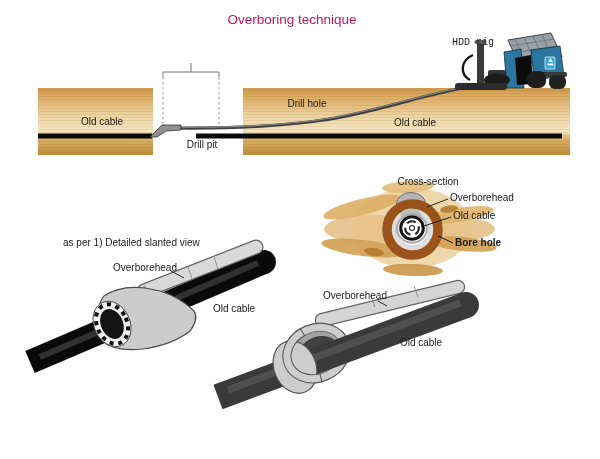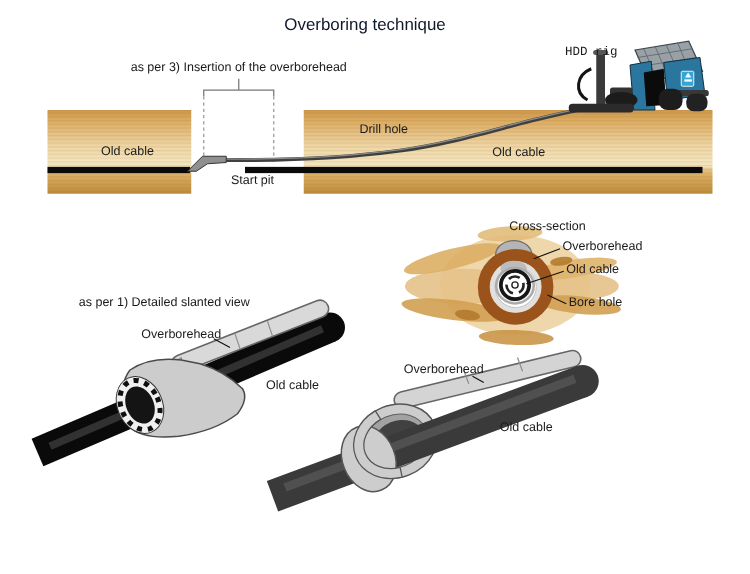--- a/index.html
+++ b/index.html
@@ -1,21 +1,21 @@
 <!DOCTYPE html>
 <html style="--cable-black: #0a0a0a; --overborehead-gray: #cccccc; --bore-hole-brown: #9a541b; --rig-blue: #2a769f; --ground-light: #f4e5bf; --ground-dark: #bd8c3c; --soil-smudge: #dcae63;"><head>
 <meta charset="utf-8">
 <style>
   html,body{margin:0;padding:0;background:#ffffff;}
   .stage{position:relative;width:600px;height:459px;background:#fff;overflow:hidden;
          font-family:"Liberation Sans", sans-serif;}
   svg{position:absolute;left:0;top:0;}
   .lbl{position:absolute;font-size:10px;line-height:1.05;color:#1a1a1a;white-space:nowrap;z-index:5;}
   .ctr{transform:translateX(-50%);}
-  .title{font-size:13.5px;color:#0f172a;}
+  .title{font-size:13.5px;color:#be185d;}
   
   .c-cable{fill:var(--cable-black,#0a0a0a);}
   .s-cable{stroke:var(--cable-black,#0a0a0a);}
   .c-gray{fill:var(--overborehead-gray,#cccccc);}
   .c-brown{stroke:var(--bore-hole-brown,#9a541b);}
   .c-blue{fill:var(--rig-blue,#2a769f);}
 </style>
 </head>
 <body>
 
@@ -151,31 +151,30 @@
     <circle cx="466" cy="305" r="13" fill="#3a3a3a"></circle>
     <line x1="228" y1="390" x2="460" y2="303" stroke="#5a5a5a" stroke-width="7" opacity="0.7"></line>
     <ellipse cx="295" cy="367" rx="21" ry="27" transform="rotate(-22 295 367)" fill="#cdcdcd" stroke="#555" stroke-width="1.2"></ellipse>
     <path d="M -5.9,28.6 A 34 29 0 0 1 -5.9,-28.6 L -4.5,-20.7 A 26 21 0 0 0 -4.5,20.7 Z" transform="translate(316.5 353) rotate(-22)" fill="#cdcdcd" stroke="#555" stroke-width="1"></path>
     <line x1="378" y1="301" x2="387" y2="306" stroke="#111" stroke-width="0.9"></line>
   </g>
 </svg>
 
 <div class="lbl title ctr" style="left:292px;top:13px;">Overboring technique</div>
 
-<div class="lbl ctr" style="left:191px;top:50px;">as per 3) Insertion of the overborehead</div>
 <div class="lbl" style="left:452px;top:38px;font-family:Liberation Mono, monospace;">HDD rig</div>
 <div class="lbl ctr" style="left:102px;top:117px;">Old cable</div>
 <div class="lbl ctr" style="left:307px;top:99px;">Drill hole</div>
 <div class="lbl ctr" style="left:415px;top:118px;">Old cable</div>
-<div class="lbl ctr" style="left:202px;top:140px;">Start pit</div>
+<div class="lbl ctr" style="left:202px;top:140px;">Drill pit</div>
 
-<div class="lbl ctr" style="left:438px;top:177px;">Cross-section</div>
+<div class="lbl ctr" style="left:428px;top:177px;">Cross-section</div>
 <div class="lbl" style="left:450px;top:193px;">Overborehead</div>
 <div class="lbl" style="left:453px;top:211px;">Old cable</div>
-<div class="lbl" style="left:455px;top:238px;">Bore hole</div>
+<div class="lbl" style="left:455px;top:238px;font-weight:bold;">Bore hole</div>
 
 <div class="lbl" style="left:63px;top:238px;">as per 1) Detailed slanted view</div>
 <div class="lbl ctr" style="left:145px;top:263px;">Overborehead</div>
 <div class="lbl ctr" style="left:234px;top:304px;">Old cable</div>
 
 <div class="lbl ctr" style="left:355px;top:291px;">Overborehead</div>
 <div class="lbl ctr" style="left:421px;top:338px;">Old cable</div>
 
 </div>
 

